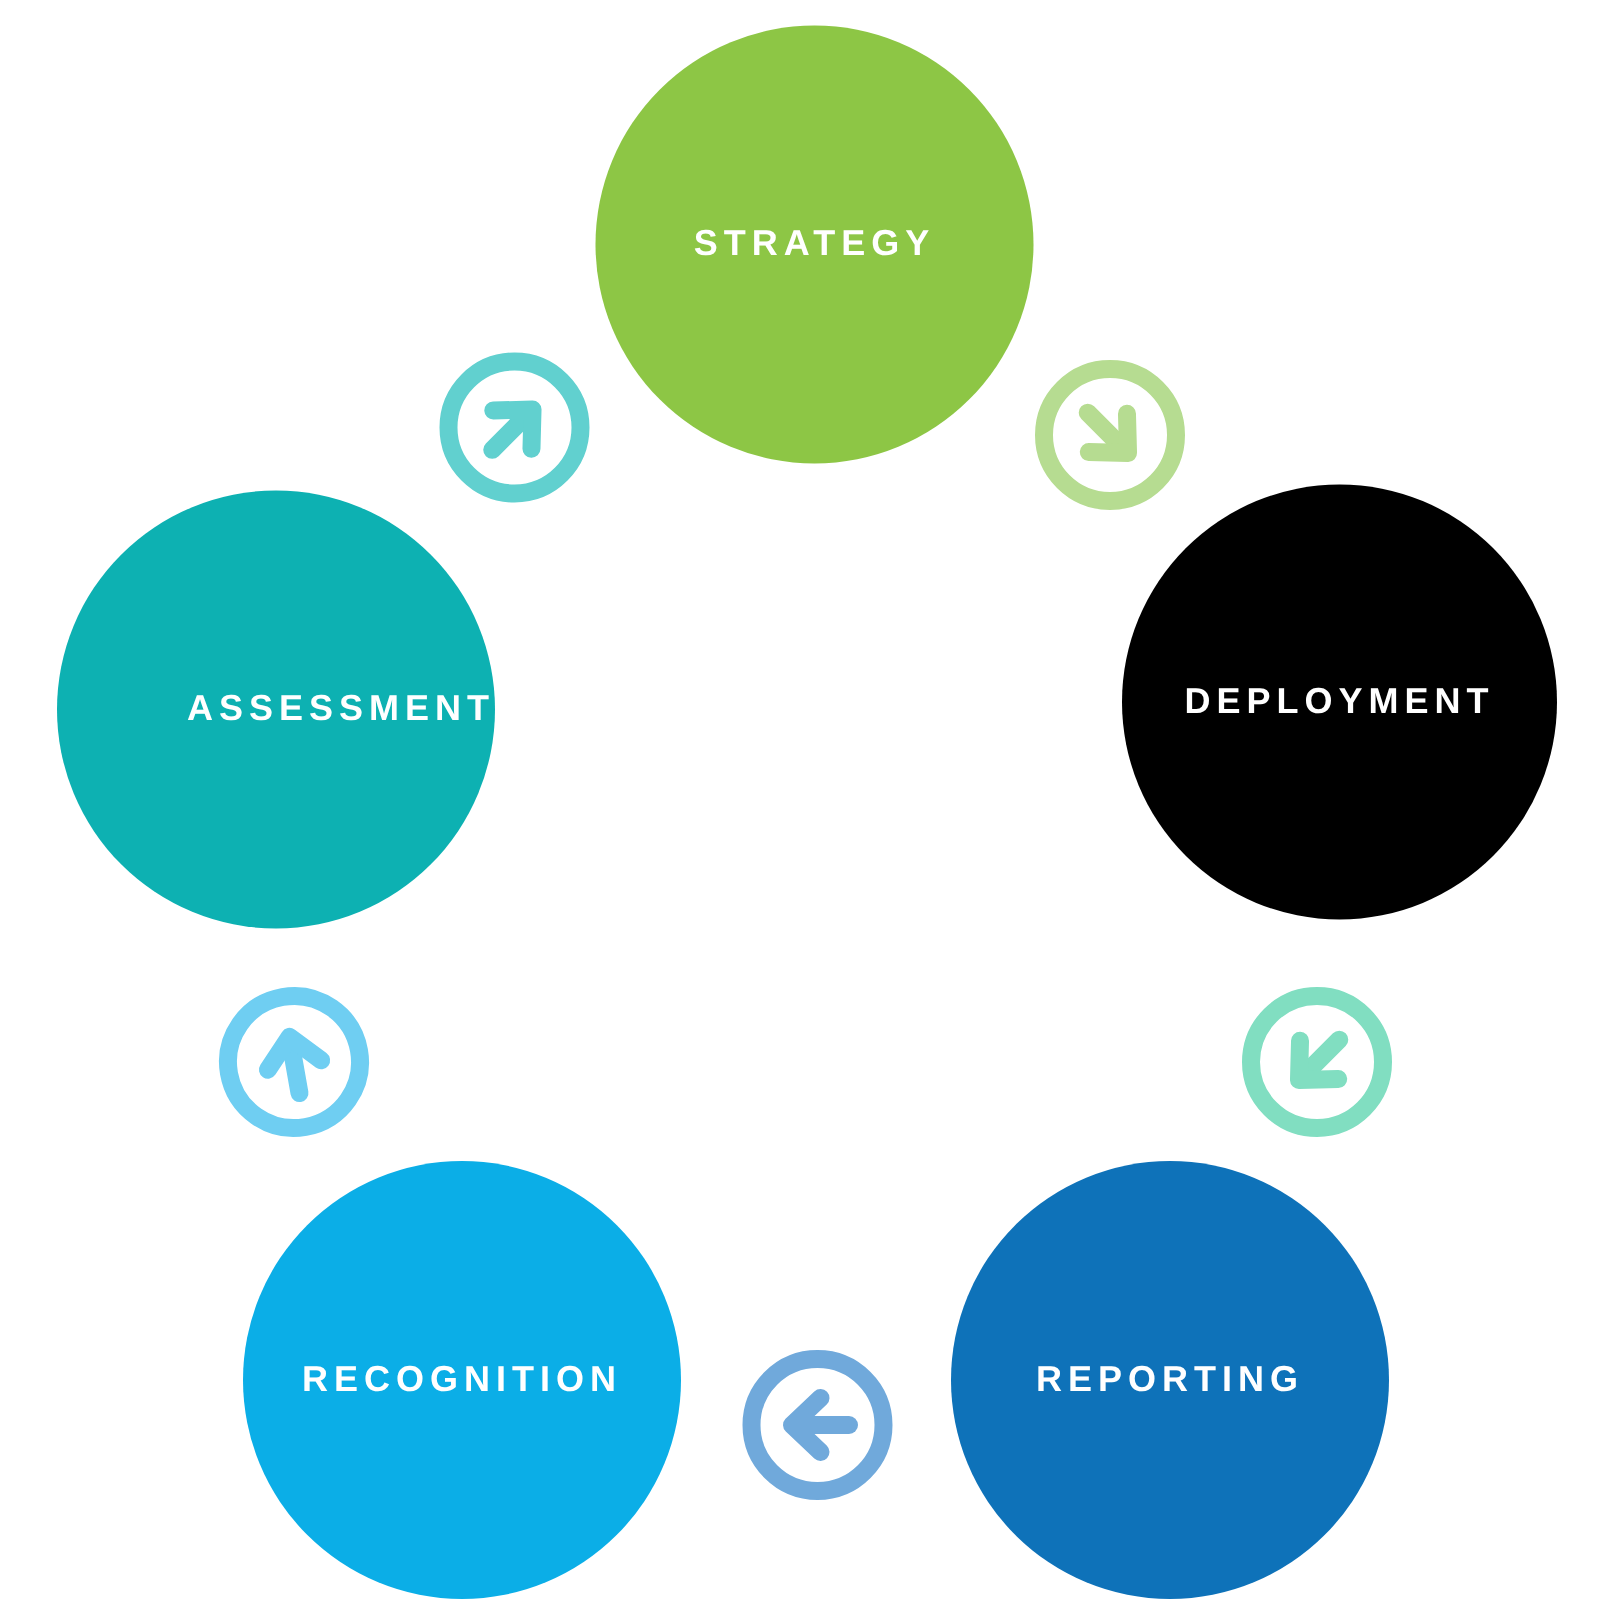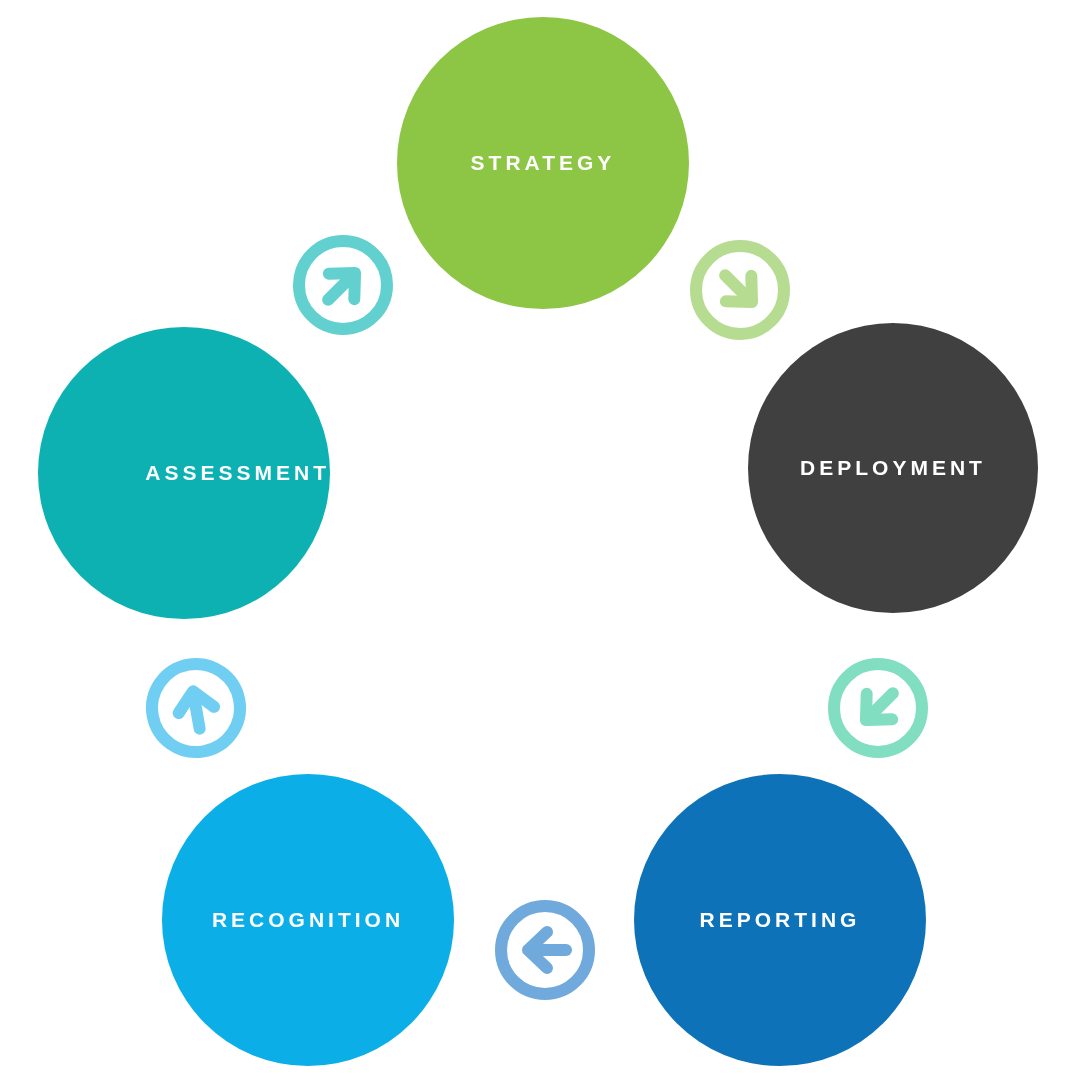--- a/index.html
+++ b/index.html
@@ -18,21 +18,21 @@
   .node {
     position: absolute;
     border-radius: 50%;
     display: flex;
     align-items: center;
     justify-content: center;
   }
   .node-label {
     color: #ffffff;
     font-weight: 700;
-    font-size: 21px;
+    font-size: 24px;
     letter-spacing: 4px;
     text-align: center;
     white-space: nowrap;
     user-select: none;
   }
   
   .node-strategy    { left: 397px; top: 17px;  width: 292px; height: 292px; }
   .node-deployment  { left: 748px; top: 323px; width: 290px; height: 290px; }
   .node-reporting   { left: 634px; top: 774px; width: 292px; height: 292px; }
   .node-recognition { left: 162px; top: 774px; width: 292px; height: 292px; }
@@ -52,21 +52,21 @@
 </style>
 </head>
 <body>
 
 <div class="canvas">
 
   <div class="node node-strategy" style="background-color: rgb(141, 198, 69);">
     <span class="node-label">STRATEGY</span>
   </div>
 
-  <div class="node node-deployment" style="background-color: #404040;">
+  <div class="node node-deployment" style="background-color: #000000;">
     <span class="node-label">DEPLOYMENT</span>
   </div>
 
   <div class="node node-recognition" style="background-color: rgb(11, 174, 231);">
     <span class="node-label">RECOGNITION</span>
   </div>
 
   <div class="node node-reporting" style="background-color: rgb(14, 114, 185);">
     <span class="node-label">REPORTING</span>
   </div>

